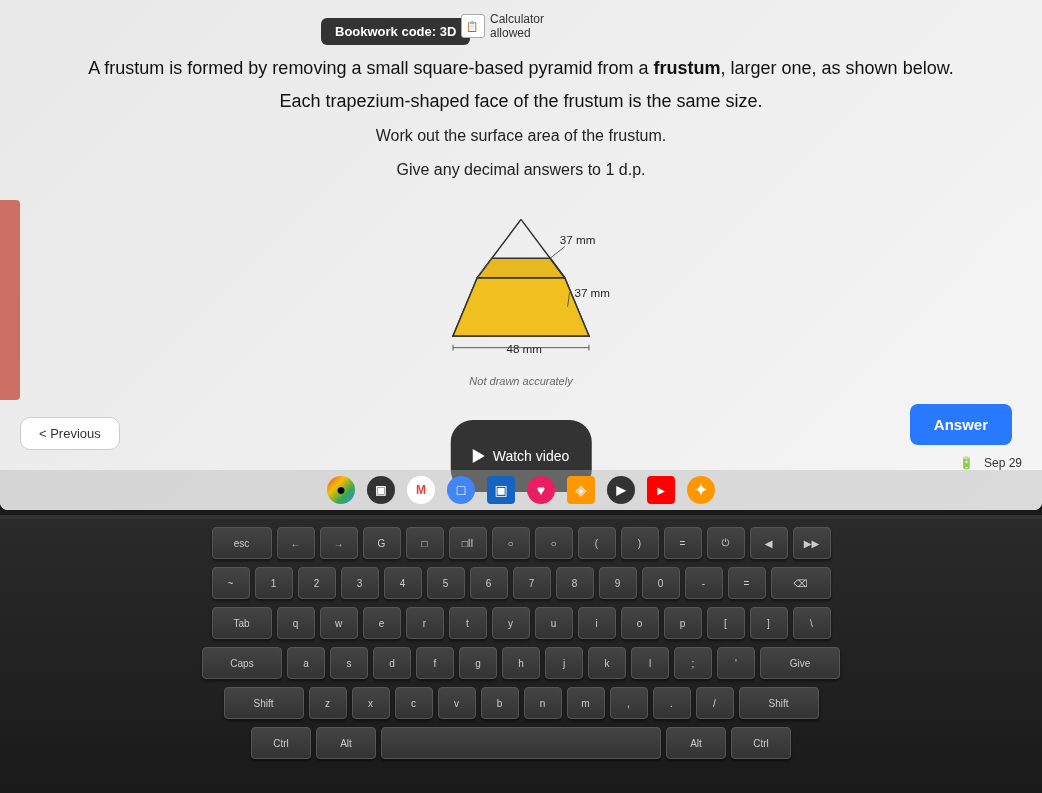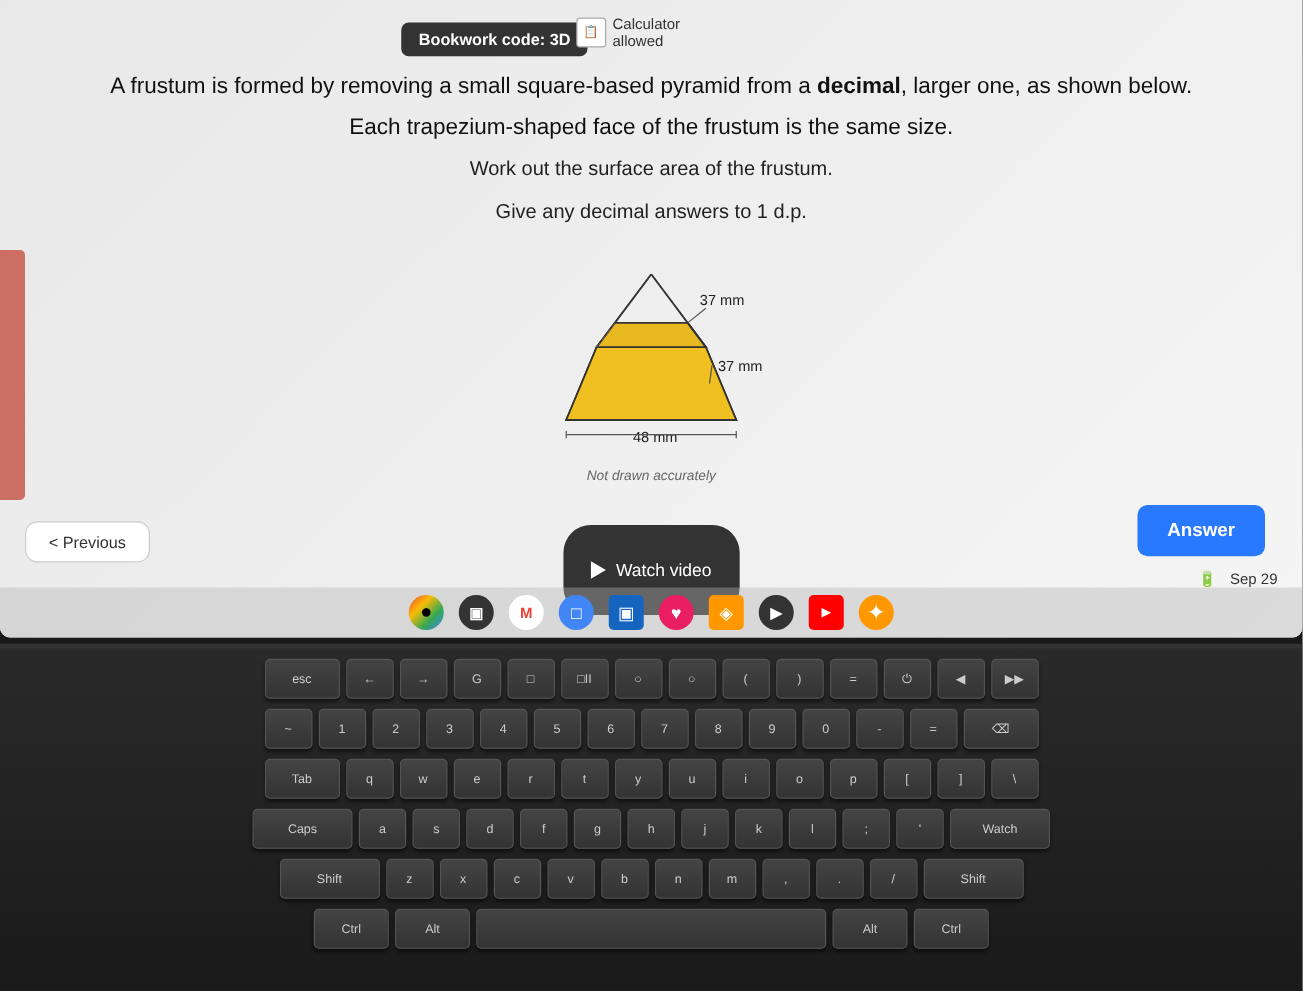--- a/index.html
+++ b/index.html
@@ -307,21 +307,21 @@
     <div class="calculator-allowed">
       <div class="calc-icon">📋</div>
       <div>
         <div>Calculator</div>
         <div>allowed</div>
       </div>
     </div>
 
     <div class="question-area">
       <div class="question-main">
-        A frustum is formed by removing a small square-based pyramid from a <span class="similar">decimal</span>, larger one, as shown below.
+        A frustum is formed by removing a small square-based pyramid from a <span class="similar">frustum</span>, larger one, as shown below.
       </div>
       <div class="question-main">Each trapezium-shaped face of the frustum is the same size.</div>
       <div class="question-sub">Work out the surface area of the frustum.</div>
       <div class="question-sub">Give any decimal answers to 1 d.p.</div>
     </div>
 
     <div class="diagram-container">
       <svg class="frustum-svg" viewBox="0 0 200 175">
 
         <polygon points="30,140 170,140 155,110 45,110" fill="#d4a017" stroke="#333" stroke-width="1.5"></polygon>
@@ -451,21 +451,21 @@
     <div class="key">s</div>
     <div class="key">d</div>
     <div class="key">f</div>
     <div class="key">g</div>
     <div class="key">h</div>
     <div class="key">j</div>
     <div class="key">k</div>
     <div class="key">l</div>
     <div class="key">;</div>
     <div class="key">'</div>
-    <div class="key wider">Watch</div>
+    <div class="key wider">Give</div>
   </div>
 
   <div class="keyboard-row">
     <div class="key wider">Shift</div>
     <div class="key">z</div>
     <div class="key">x</div>
     <div class="key">c</div>
     <div class="key">v</div>
     <div class="key">b</div>
     <div class="key">n</div>

